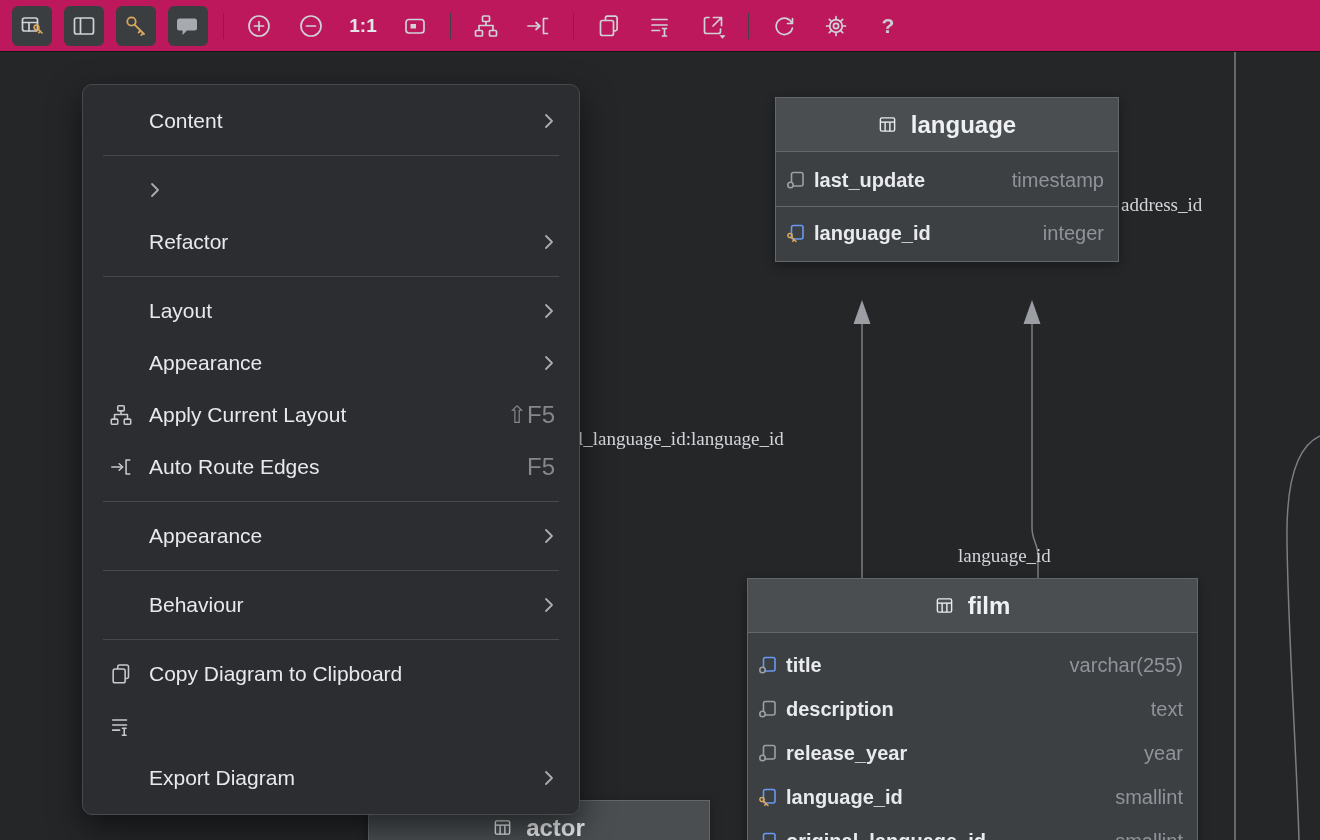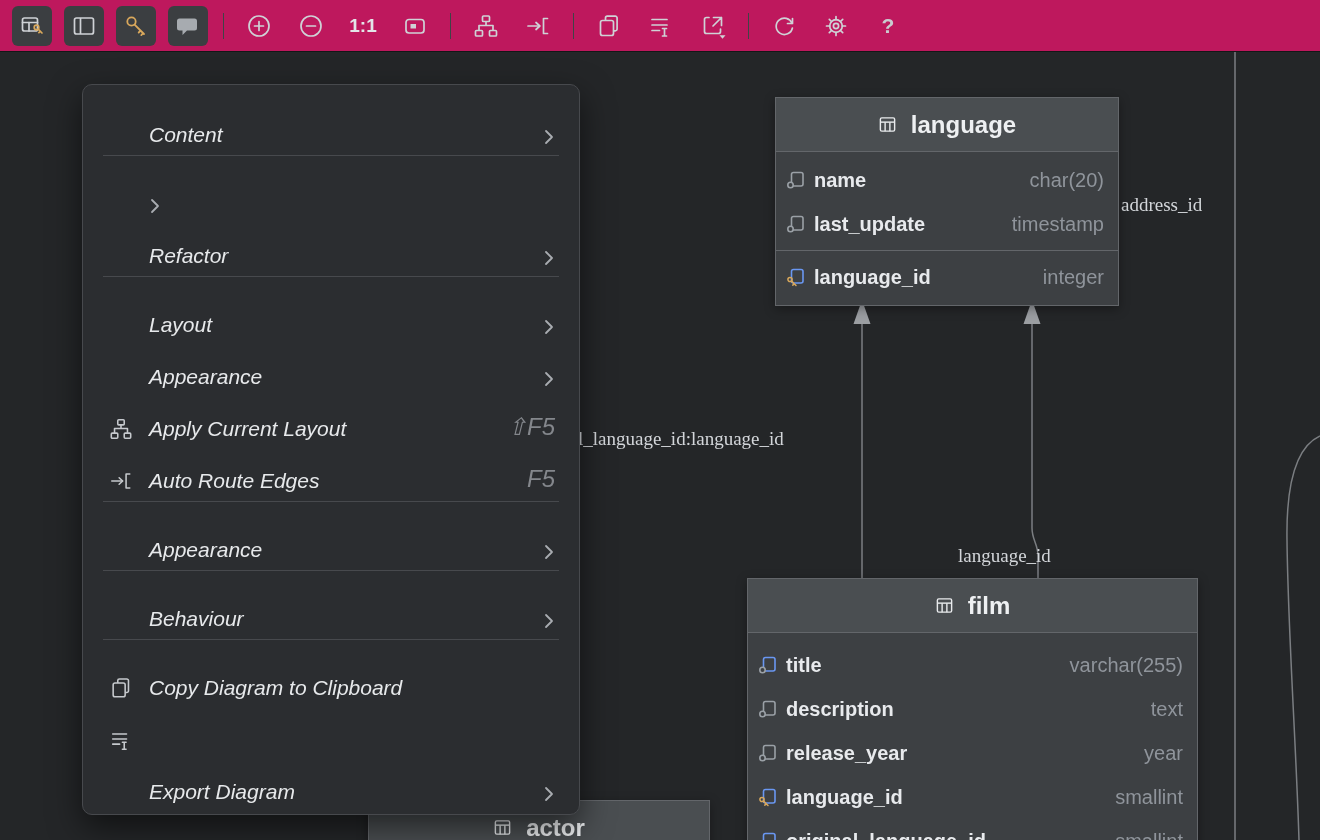--- a/index.html
+++ b/index.html
@@ -35,22 +35,22 @@
   .tb-item.active { background:#3b3e41; width:40px; height:40px; margin:0 6px; }
   .tb-sep { width:1px; height:26px; background:#404346; margin:0 9px; flex:0 0 auto; }
   .tb-text { font-size:19px; font-weight:bold; color:#e3e5e8; }
   .tb-help { font-size:21px; font-weight:bold; color:#c9ccd0; }
   .ic { width:26px; height:26px; }
 
   
   .context-menu { position:absolute; left:82px; top:84px; width:498px; z-index:40;
                   background:#2b2d30; border:1px solid #47494d; border-radius:10px;
                   box-shadow:0 12px 32px rgba(0,0,0,.55); padding:10px 0; }
-  .menu-item { height:52px; display:flex; align-items:flex-end; padding:0 24px 0 26px;
-               color:#e7e9eb; font-size:21px; cursor:default;font-style:italic; }
+  .menu-item { height:52px; display:flex; align-items:center; padding:0 24px 0 26px;
+               color:#e7e9eb; font-size:21px; cursor:default; }
   .mi-icon { width:40px; display:flex; align-items:center; color:#c6c9cd; flex:0 0 auto; }
   .mi-icon .ic { width:24px; height:24px; }
   .mi-label { flex:1; white-space:nowrap; }
   .mi-chevron { color:#a9acb1; display:flex; align-items:center; }
   .mi-shortcut { color:#84878c; font-size:24px; }
   .menu-sep { height:1px; background:#47494d; margin:8px 20px; }
 </style>
 </head>
 <body>
 
@@ -196,27 +196,20 @@
         <svg class="row-ic">
             <use href="#sym-table-grid"></use>
           </svg>
         <span>language</span>
       </div>
       <div class="db-body">
         <div class="db-row">
           <svg class="row-ic">
               <use href="#sym-col"></use>
             </svg>
-          <span class="db-col-name">name</span>
-          <span class="db-col-type">char(20)</span>
-        </div>
-        <div class="db-row">
-          <svg class="row-ic">
-              <use href="#sym-col"></use>
-            </svg>
           <span class="db-col-name">last_update</span>
           <span class="db-col-type">timestamp</span>
         </div>
         <div class="db-sep"></div>
         <div class="db-row">
           <svg class="row-ic">
               <use href="#sym-col-key"></use>
             </svg>
           <span class="db-col-name">language_id</span>
           <span class="db-col-type">integer</span>

